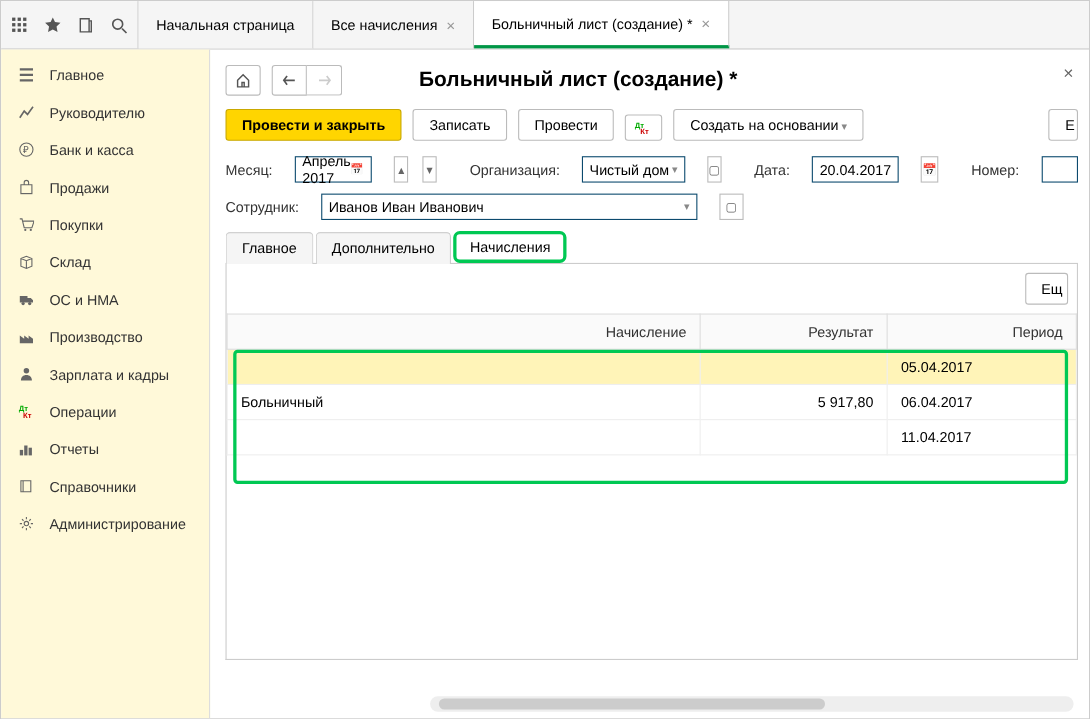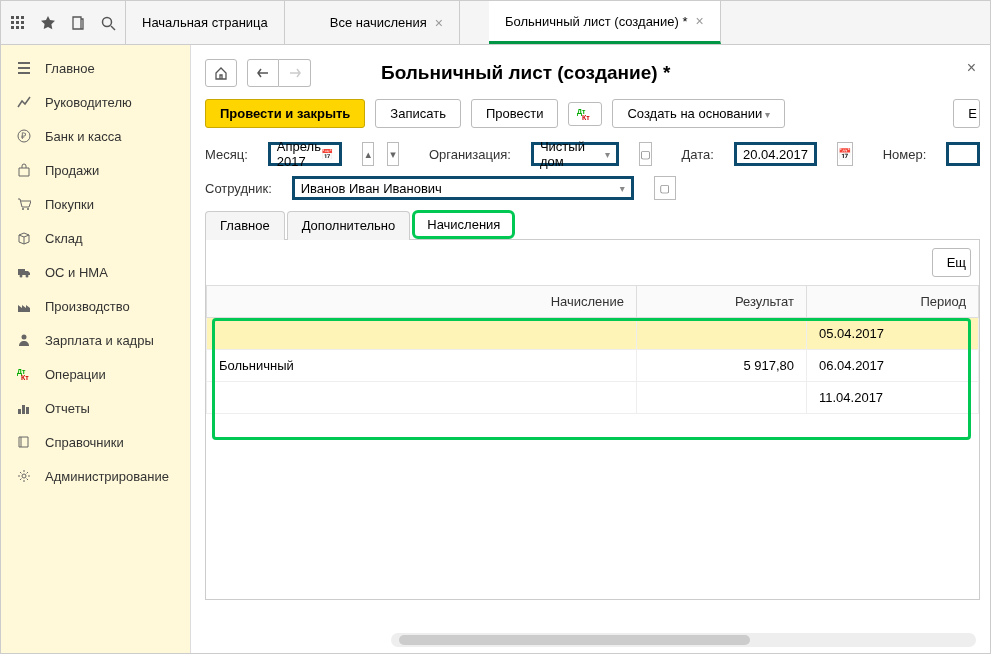--- a/index.html
+++ b/index.html
@@ -2,21 +2,21 @@
 <html><head>
 <meta charset="utf-8">
 <style>
 * { box-sizing: border-box; margin: 0; padding: 0; }
 body { font-family: Arial, sans-serif; font-size: 13px; background: #fff; width: 991px; height: 654px; overflow: hidden; border: 1px solid #ccc; }
 
 
 .topbar { height: 44px; background: #f5f5f5; border-bottom: 1px solid #ccc; display: flex; align-items: stretch; }
 .topbar-icons { display: flex; align-items: center; padding: 0 8px; gap: 12px; border-right: 1px solid #ccc; }
 .topbar-icons .icon { width: 18px; height: 18px; display: flex; align-items: center; justify-content: center; color: #555; cursor: pointer; }
-.tabs { display: flex; align-items: stretch; gap: 29px; }
+.tabs { display: flex; align-items: stretch; }
 .tab { padding: 0 16px; display: flex; align-items: center; border-right: 1px solid #ccc; position: relative; cursor: pointer; background: #f5f5f5; gap: 8px; }
 .tab.active { background: #fff; border-bottom: 3px solid #009646; }
 .tab .close { color: #999; font-size: 14px; cursor: pointer; }
 
 
 .main { display: flex; height: calc(100% - 44px); }
 .sidebar { width: 190px; background: #fff9d9; border-right: 1px solid #ddd; padding-top: 6px; }
 .sb-item { display: flex; align-items: center; padding: 8px 14px; gap: 12px; cursor: pointer; color: #333; }
 .sb-item .sbi { width: 18px; height: 18px; display: flex; align-items: center; justify-content: center; color: #666; }
 
@@ -27,31 +27,31 @@
 .nav-btn { border: 1px solid #bbb; background: #fff; border-radius: 3px; height: 28px; display: flex; align-items: center; justify-content: center; cursor: pointer; }
 .nav-home { width: 32px; }
 .nav-arrows { display: flex; }
 .nav-arrows .nav-btn { width: 32px; border-radius: 0; }
 .nav-arrows .nav-btn:first-child { border-radius: 3px 0 0 3px; }
 .nav-arrows .nav-btn:last-child { border-radius: 0 3px 3px 0; border-left: none; color: #ccc; }
 .page-title { font-size: 19px; font-weight: bold; margin-left: 60px; }
 .close-page { position: absolute; right: 14px; top: 14px; font-size: 16px; color: #666; cursor: pointer; }
 
 
-.actions { display: flex; gap: 10px; margin-bottom: 14px; align-items: center; }
+.actions { display: flex; gap: 10px; margin-bottom: 14px; align-items: flex-end; }
 .btn { border: 1px solid #bbb; background: #fff; border-radius: 3px; padding: 6px 14px; cursor: pointer; font-size: 13px; }
 .btn.primary { background: #ffd500; border-color: #c9a800; font-weight: bold; }
 .btn.icon-only { padding: 4px 8px; }
 .btn.dropdown::after { content: " ▾"; color: #888; font-size: 10px; }
 .btn.cut { position: absolute; right: 10px; padding-right: 2px; }
 
 
 .form-row { display: flex; align-items: center; gap: 20px; margin-bottom: 10px; }
 .flabel { color: #333; }
-.finput { border: 3px solid #0c4a6e; background: #fff; height: 24px; padding: 0 6px; display: flex; align-items: center; position: relative; }
+.finput { border: 1px solid #0c4a6e; background: #fff; height: 24px; padding: 0 6px; display: flex; align-items: center; position: relative; }
 .finput .ctrl { display: flex; align-items: center; gap: 2px; margin-left: auto; color: #888; font-size: 10px; }
 .fbtn-sm { border: 1px solid #bbb; background: #fff; width: 22px; height: 24px; display: flex; align-items: center; justify-content: center; cursor: pointer; font-size: 11px; color: #666; }
 
 
 .ctabs { display: flex; border-bottom: 1px solid #ccc; margin-top: 4px; margin-bottom: 0; }
 .ctab { padding: 6px 14px; border: 1px solid transparent; border-bottom: none; cursor: pointer; background: #f5f5f5; margin-right: 2px; border-color: #ccc; border-radius: 4px 4px 0 0; position: relative; top: 1px; }
 .ctab.active { background: #fff; border-color: #ccc; }
 .ctab.highlight { border: 3px solid #00c853; border-radius: 6px; padding: 4px 12px; top: 0; }
 
 

